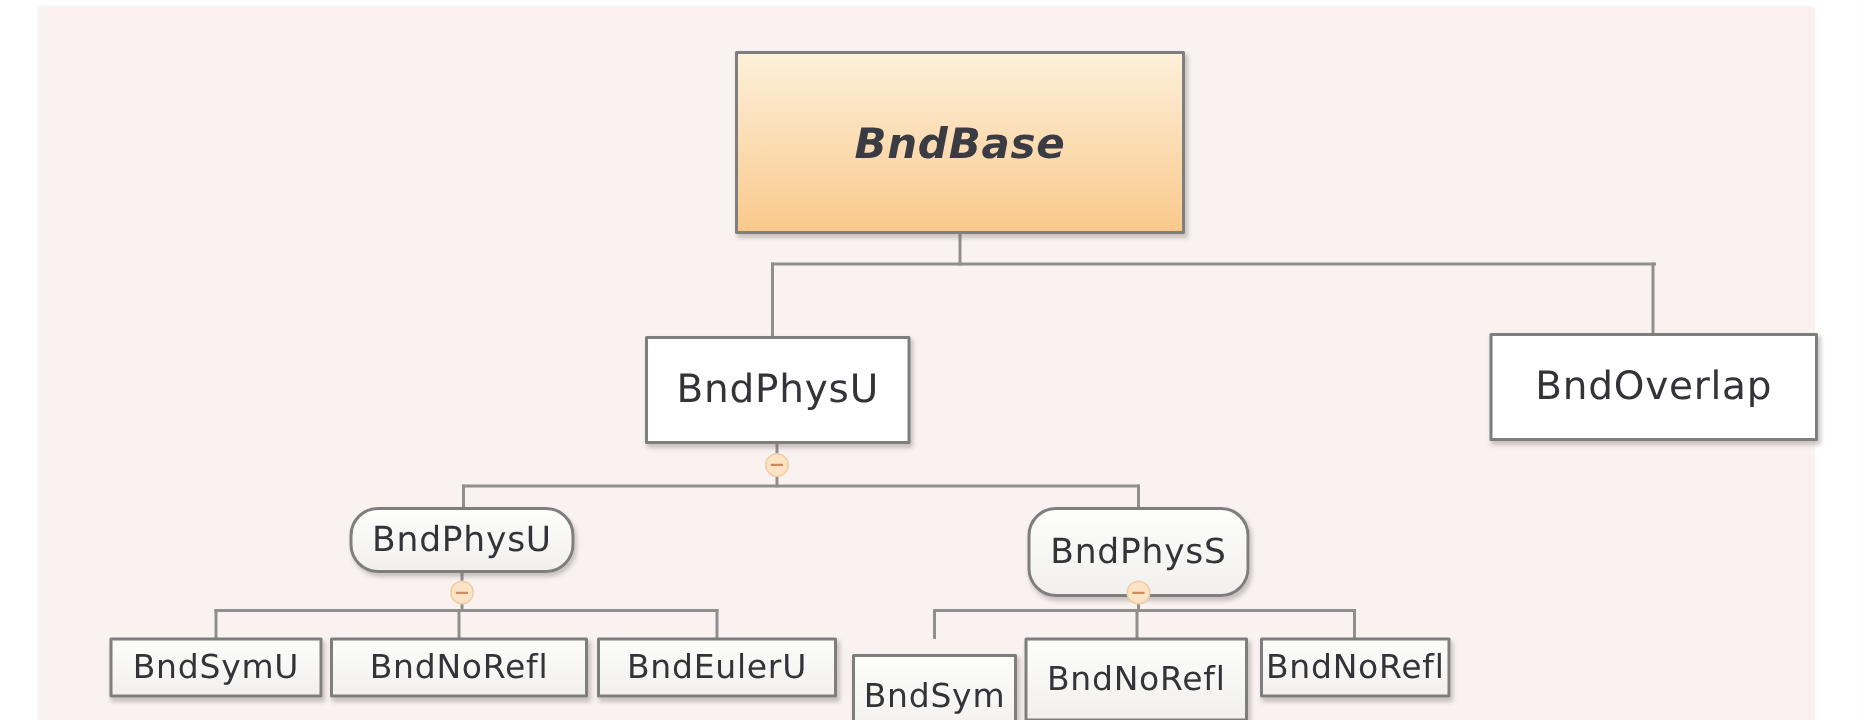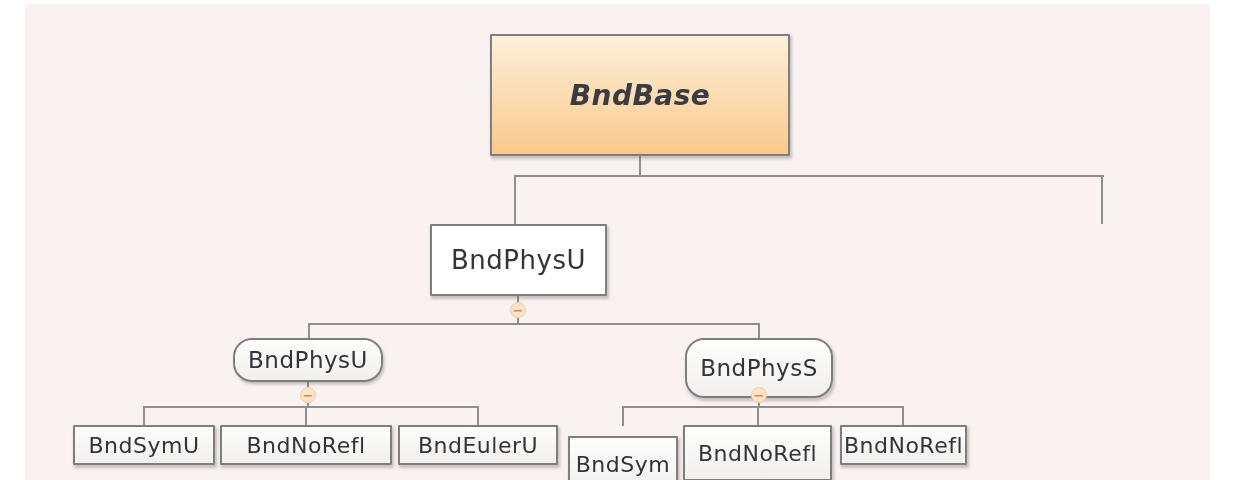--- a/index.html
+++ b/index.html
@@ -106,20 +106,21 @@
     <div class="line" style="left:733px;top:378px;width:2px;height:26px"></div>
     <div class="line" style="left:597px;top:402px;width:282px;height:2px"></div>
     <div class="line" style="left:597px;top:402px;width:2px;height:20px"></div>
     <div class="line" style="left:732px;top:402px;width:2px;height:20px"></div>
     <div class="line" style="left:877px;top:402px;width:2px;height:20px"></div>
 
     <div class="node root" style="left:465px;top:30px;width:300px;height:122px">BndBase</div>
 
     <div class="node lvl2" style="left:405px;top:220px;width:177px;height:72px">BndPhysU</div>
 
+    <div class="node lvl2" style="left:968px;top:218px;width:219px;height:72px">BndOverlap</div>
 
     <div class="node lvl3" style="left:208px;top:334px;width:150px;height:44px">BndPhysU</div>
 
     <div class="node lvl3" style="left:660px;top:334px;width:148px;height:60px">BndPhysS</div>
 
     <div class="node lvl4" style="left:48px;top:421px;width:142px;height:40px">BndSymU</div>
 
     <div class="node lvl4" style="left:195px;top:421px;width:172px;height:40px">BndNoRefl</div>
 
     <div class="node lvl4" style="left:373px;top:421px;width:160px;height:40px">BndEulerU</div>

